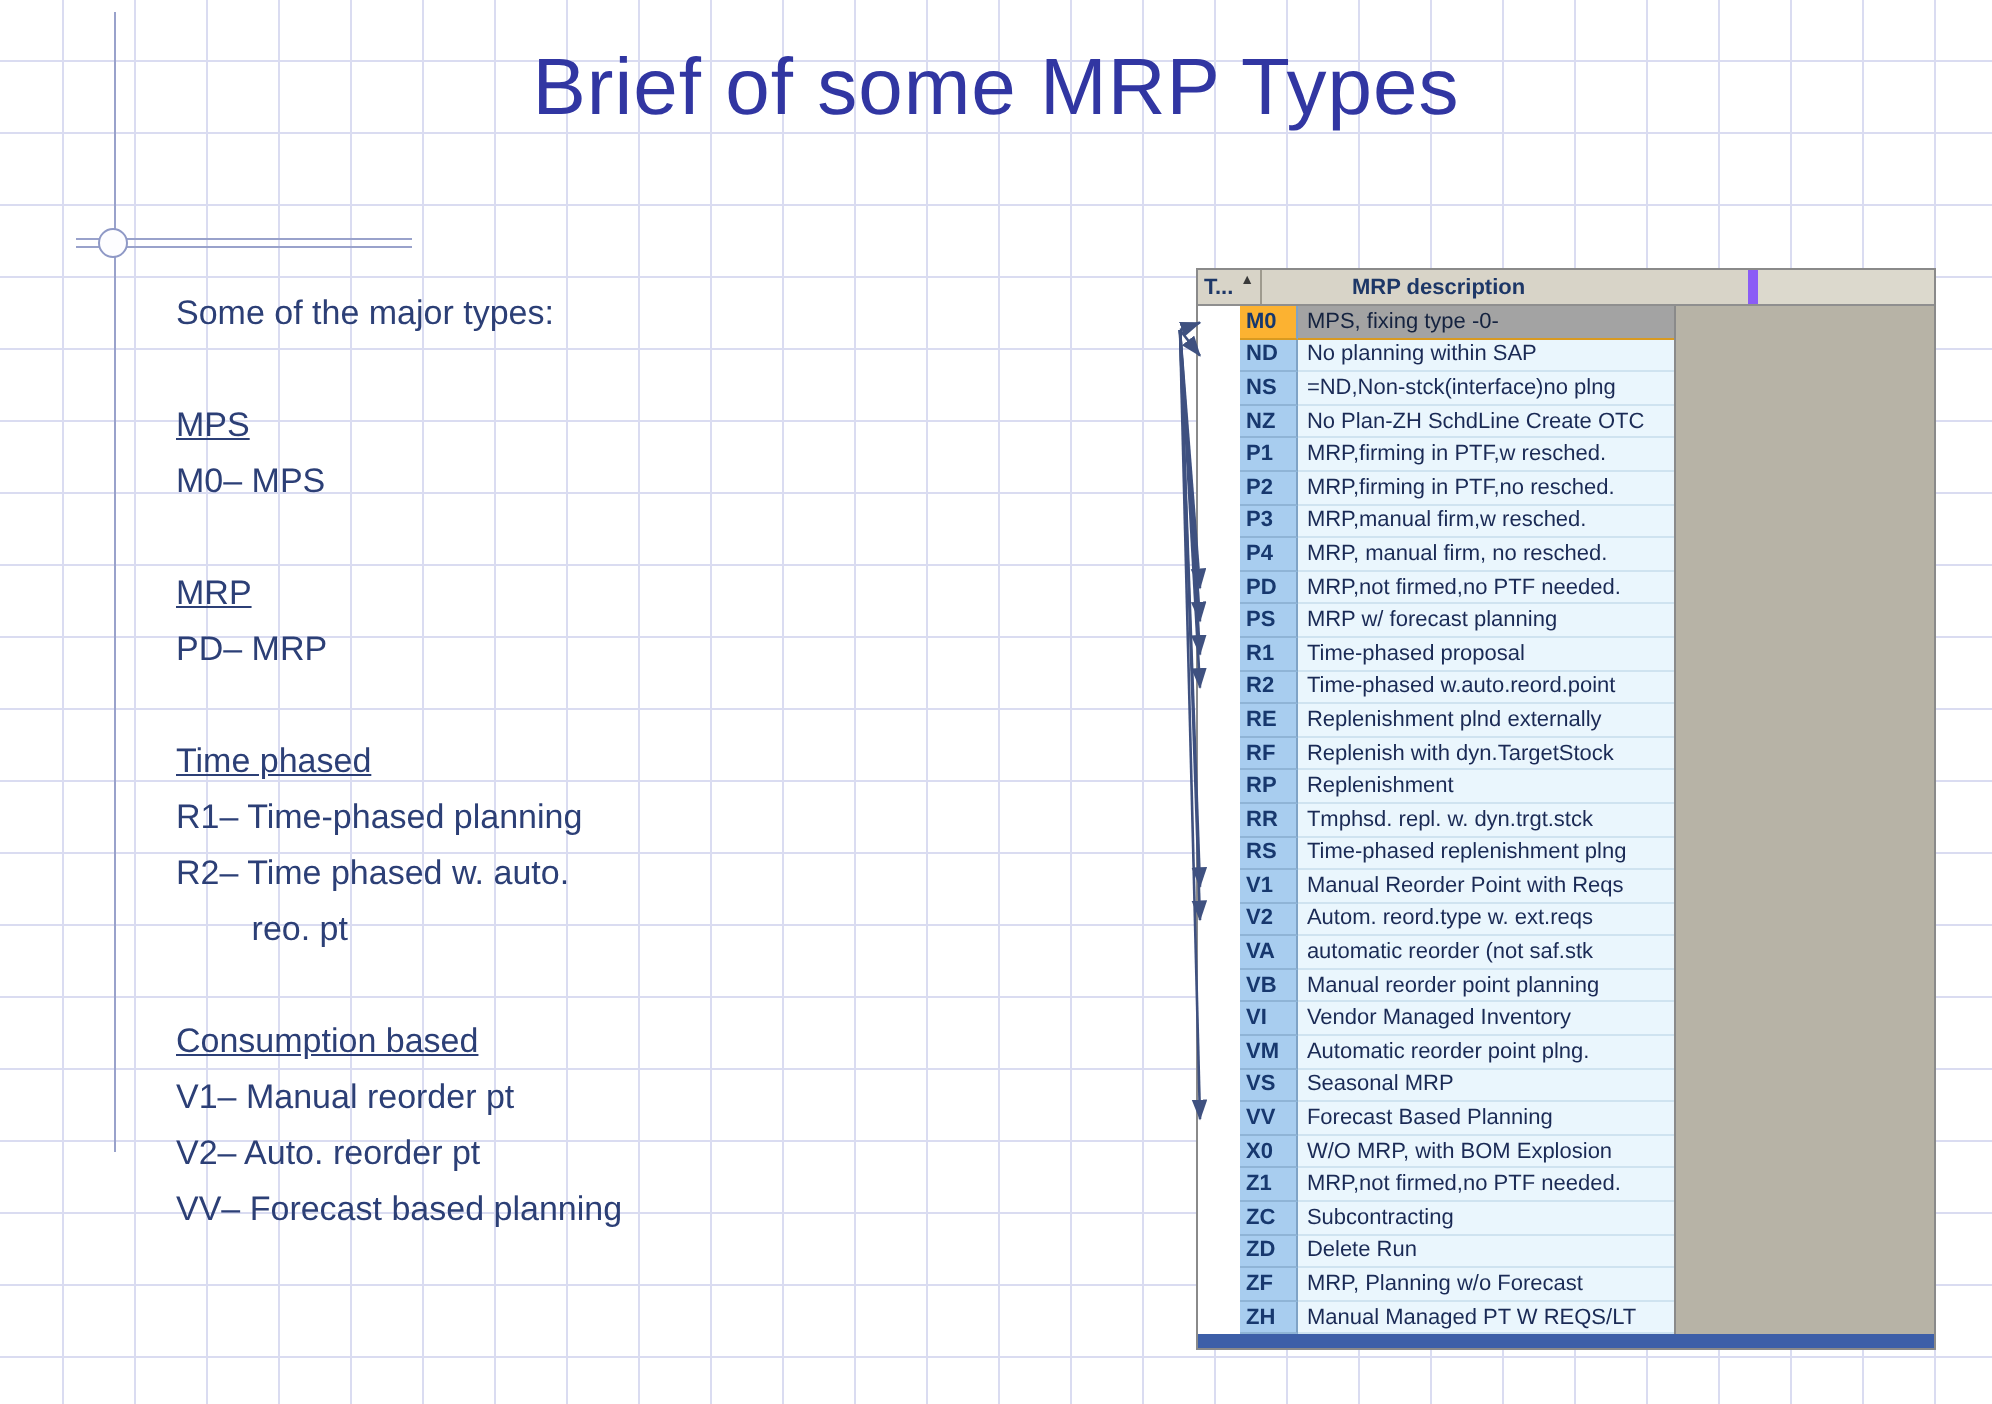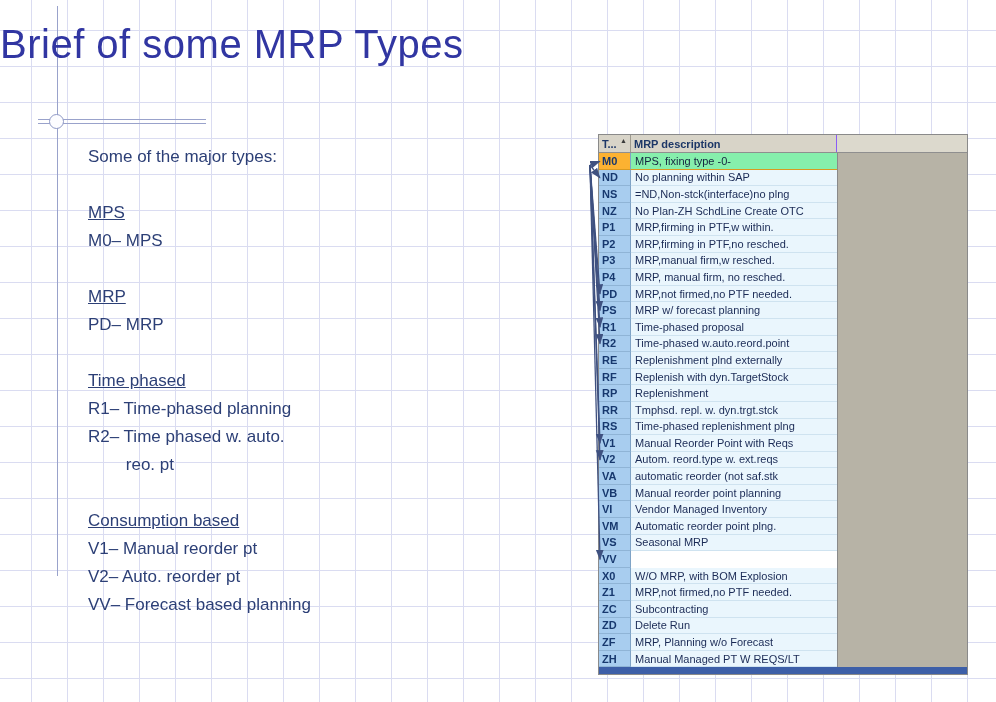--- a/index.html
+++ b/index.html
@@ -19,21 +19,21 @@
 
   
   .deco-vline { position:absolute; left:57px; top:6px; width:1px; height:570px; background:#99a2cb; z-index:1; }
   .deco-hline { position:absolute; left:38px; top:119px; width:168px; height:5px;
                 border-top:1px solid #99a2cb; border-bottom:1px solid #99a2cb; z-index:1; }
   .deco-circle { position:absolute; left:49px; top:114px; width:15px; height:15px;
                  border:1px solid #8f99c6; border-radius:50%; background:#fdfdff; z-index:2; }
 
   .title {
     position:absolute; top:22px; left:0; width:100%;
-    text-align:left;
+    text-align:center;
     font-size:40px; font-weight:400;
     color:#3136a2;
     letter-spacing:0.5px;
     z-index:2;
   }
 
   .left-panel {
     position:absolute; left:88px; top:143px; width:480px;
     color:#2c3f76;
     font-size:17px; line-height:28px;
@@ -48,42 +48,42 @@
   .sap-window {
     position:absolute; left:598px; top:134px; width:370px;
     border:1px solid #8a8a8a;
     z-index:2;
     font-size:11px;
     background:#ffffff;
   }
   .sap-header { display:flex; height:18px; background:#d8d4c8; border-bottom:1px solid #8f8f8f; }
   .th { color:#1d3767; font-weight:700; display:flex; align-items:center; padding:0 3px; }
   .th-code { width:32px; border-right:1px solid #9e9a8e; justify-content:space-between; }
-  .th-desc { width:206px; border-right:1px solid #8b5cf6; }
+  .th-desc { width:206px; border-right:5px solid #8b5cf6;margin-left:42px; }
   .th-rest { flex:1; background:#dcd9cd; }
   .sort { font-size:7px; color:#3a3a3a; line-height:1; transform:translateY(-3px); }
 
   .sap-body { display:flex; }
   .rows-col { width:238px; }
   .gray-panel { flex:1; background:#b7b3a6; border-left:1px solid #8a8a8a; }
 
   .trow { display:flex; height:16.6px; }
   .td { display:flex; align-items:center; overflow:hidden; white-space:nowrap; }
   .td.code {
     width:32px; background:#a8cdef; color:#17386e; font-weight:700;
     padding-left:3px;
-    border-right:1px solid #7fa3c6; border-bottom:1px solid #8fb4d6;
+    border-right:1px solid #7fa3c6; border-bottom:1px solid #8fb4d6;margin-left:21px;
   }
   .td.desc {
     width:206px; background:#eaf6fd; color:#1a2a55;
     padding-left:4px;
     border-bottom:1px solid #cfe3f0;
   }
   .trow.selected .td.code  { background:#fcb231; border-bottom-color:#d99a20; }
-  .trow.selected .td.desc  { background:#86efac; border-bottom-color:#d99a20; color:#14223f; }
+  .trow.selected .td.desc  { background:#a3a3a3; border-bottom-color:#d99a20; color:#14223f; }
 
   .bottom-bar { height:7px; background:#3d5fa8; }
 
   #arrows { position:absolute; left:0; top:0; z-index:3; pointer-events:none; }
 </style>
 </head>
 <body>
 
 <div class="slide">
 
@@ -137,21 +137,21 @@
           <div class="trow">
             <div class="td code">NS</div>
             <div class="td desc">=ND,Non-stck(interface)no plng</div>
           </div>
           <div class="trow">
             <div class="td code">NZ</div>
             <div class="td desc">No Plan-ZH SchdLine Create OTC</div>
           </div>
           <div class="trow">
             <div class="td code">P1</div>
-            <div class="td desc">MRP,firming in PTF,w within.</div>
+            <div class="td desc">MRP,firming in PTF,w resched.</div>
           </div>
           <div class="trow">
             <div class="td code">P2</div>
             <div class="td desc">MRP,firming in PTF,no resched.</div>
           </div>
           <div class="trow">
             <div class="td code">P3</div>
             <div class="td desc">MRP,manual firm,w resched.</div>
           </div>
           <div class="trow">
@@ -217,20 +217,21 @@
           <div class="trow">
             <div class="td code">VM</div>
             <div class="td desc">Automatic reorder point plng.</div>
           </div>
           <div class="trow">
             <div class="td code">VS</div>
             <div class="td desc">Seasonal MRP</div>
           </div>
           <div class="trow">
             <div class="td code">VV</div>
+            <div class="td desc">Forecast Based Planning</div>
           </div>
           <div class="trow">
             <div class="td code">X0</div>
             <div class="td desc">W/O MRP, with BOM Explosion</div>
           </div>
           <div class="trow">
             <div class="td code">Z1</div>
             <div class="td desc">MRP,not firmed,no PTF needed.</div>
           </div>
           <div class="trow">

